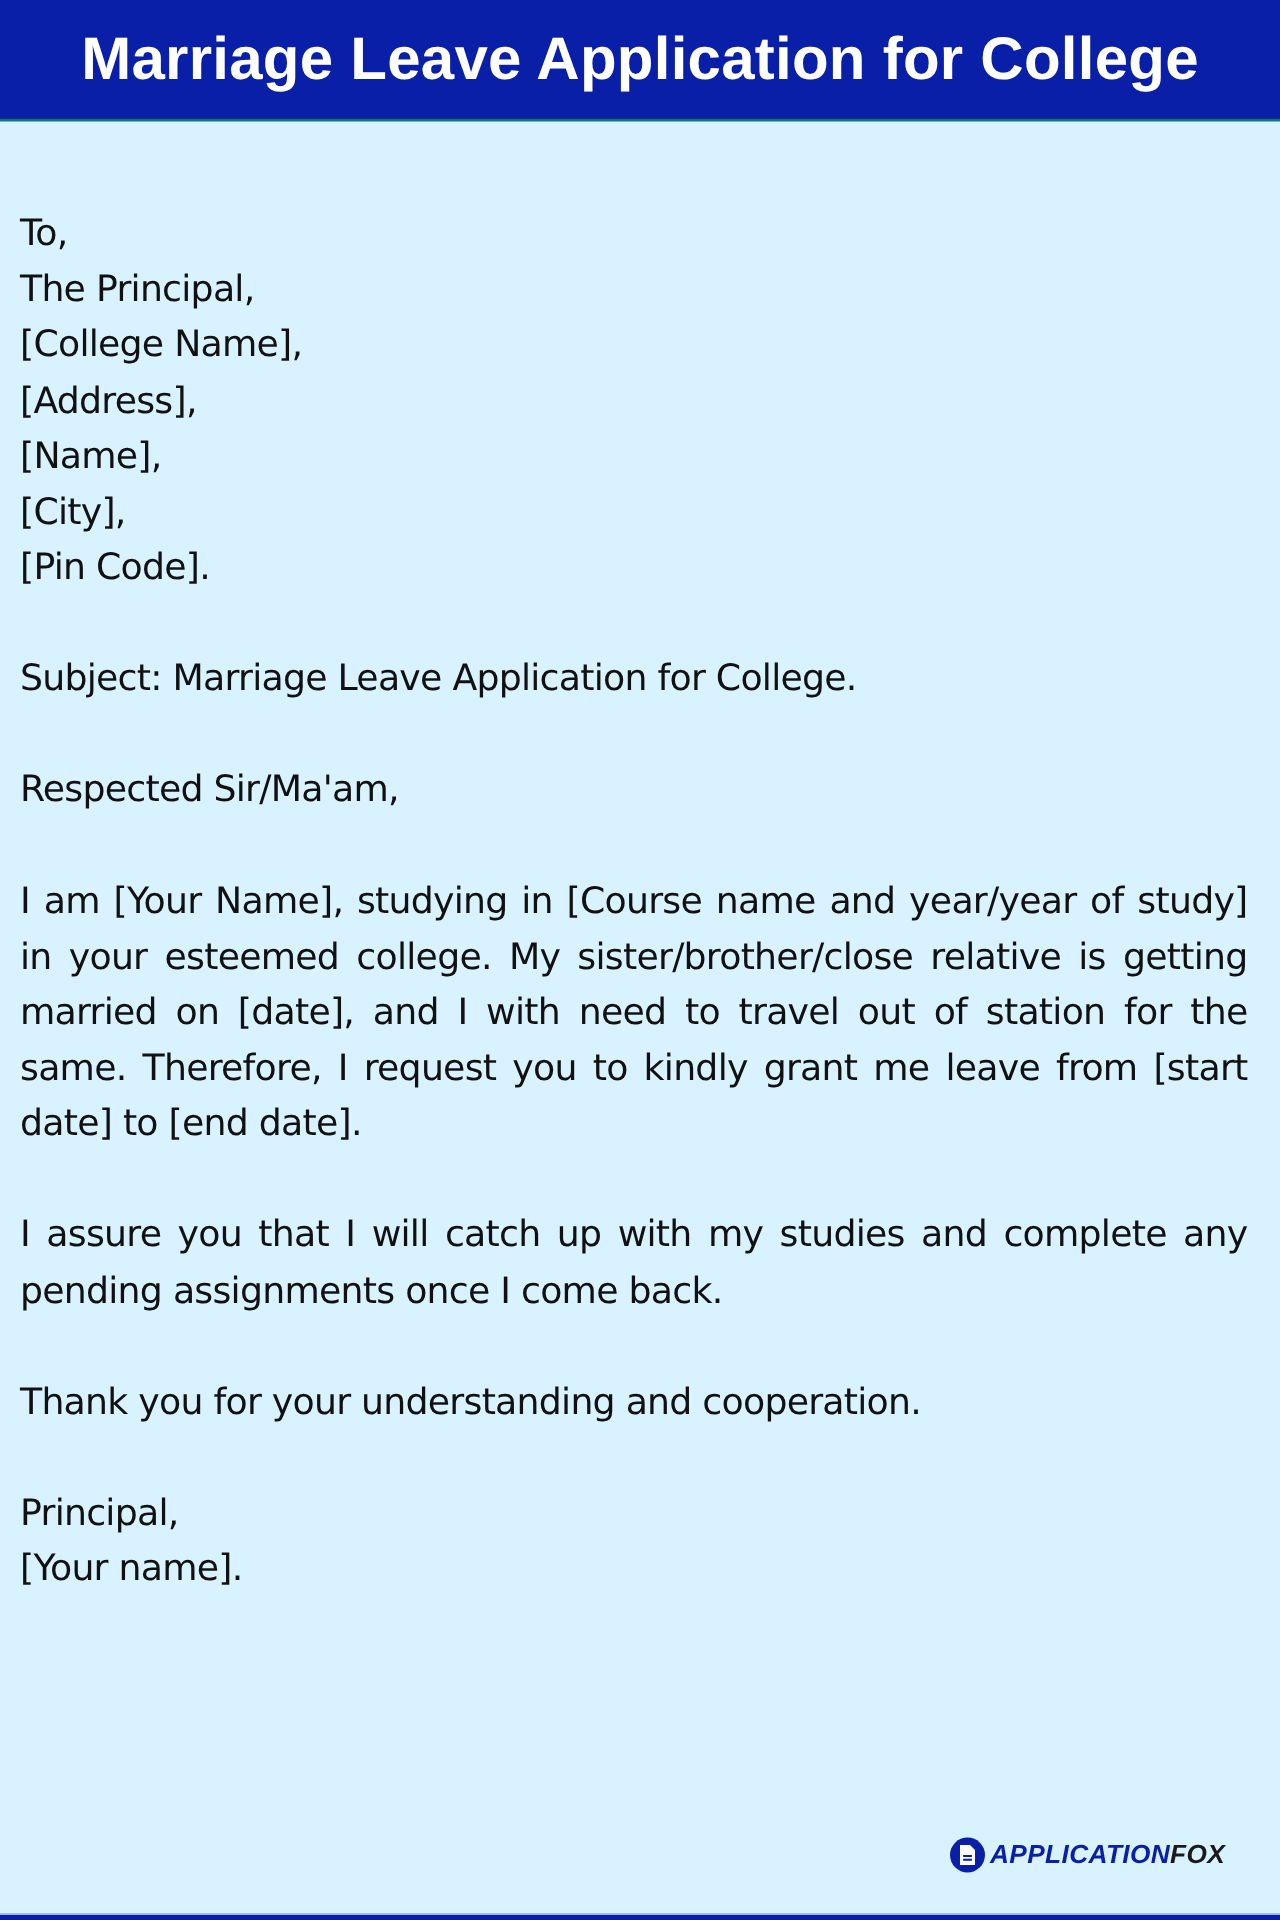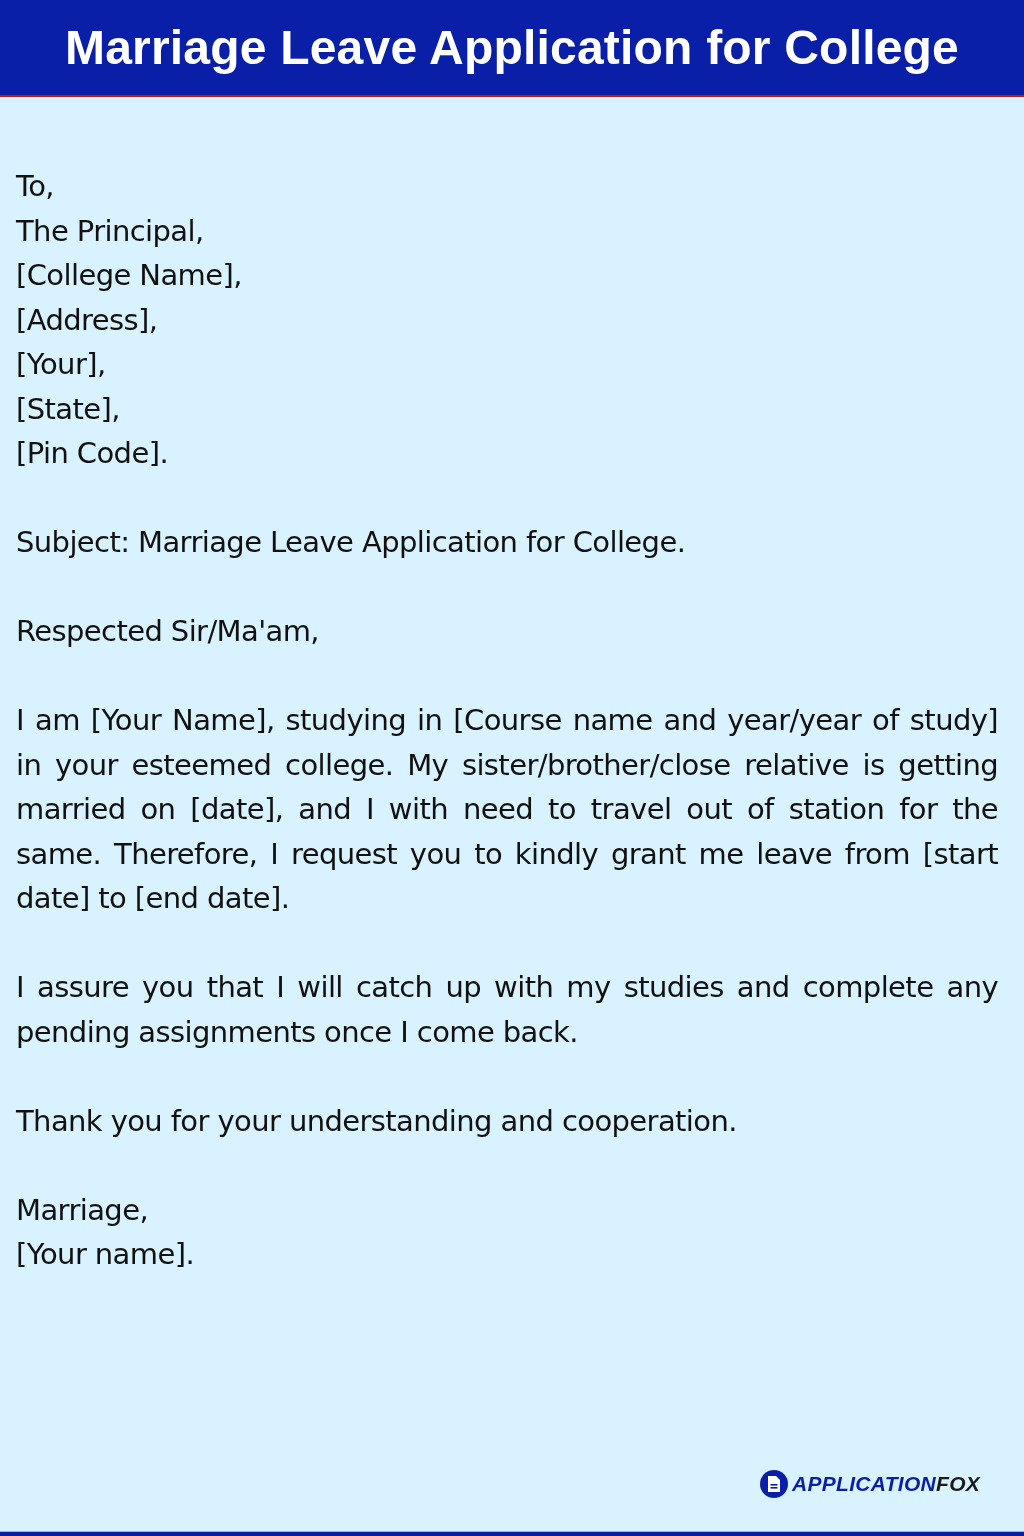--- a/index.html
+++ b/index.html
@@ -14,21 +14,21 @@
       overflow: hidden;
       font-family: "Liberation Sans", sans-serif;
       color: #111111;
     }
     .header {
       position: absolute;
       left: 0; top: 0;
       width: 1024px;
       height: 97px;
       background: #0a1fa8;
-      border-bottom: 2px solid #b91c1c;
+      border-bottom: 2px solid #0f766e;
       display: flex;
       align-items: center;
       justify-content: center;
       box-sizing: border-box;
     }
     .header h1 {
       margin: 0;
       color: #ffffff;
       font-family: "Liberation Sans", sans-serif;
       font-weight: bold;
@@ -91,36 +91,36 @@
 <div class="header">
   <h1>Marriage Leave Application for College</h1>
 </div>
 
 <div class="letter">
   <div>
     <span class="line">To,</span>
     <span class="line">The Principal,</span>
     <span class="line">[College Name],</span>
     <span class="line">[Address],</span>
-    <span class="line">[Your],</span>
-    <span class="line">[State],</span>
+    <span class="line">[Name],</span>
+    <span class="line">[City],</span>
     <span class="line">[Pin Code].</span>
   </div>
   <div class="gap"></div>
   <span class="line">Subject: Marriage Leave Application for College.</span>
   <div class="gap"></div>
   <span class="line">Respected Sir/Ma'am,</span>
   <div class="gap"></div>
   <div class="para">I am [Your Name], studying in [Course name and year/year of study] in your esteemed college. My sister/brother/close relative is getting married on [date], and I with need to travel out of station for the same. Therefore, I request you to kindly grant me leave from [start date] to [end date].</div>
   <div class="gap"></div>
   <div class="para">I assure you that I will catch up with my studies and complete any pending assignments once I come back.</div>
   <div class="gap"></div>
   <div class="para">Thank you for your understanding and cooperation.</div>
   <div class="gap"></div>
-  <span class="line">Marriage,</span>
+  <span class="line">Principal,</span>
   <span class="line">[Your name].</span>
 </div>
 
 <div class="logo">
   <span class="logo-icon">
     <svg width="16" height="18" viewBox="0 0 16 18">
       <path d="M2 1 H10 L14 5 V17 H2 Z" fill="#ffffff"></path>
       <rect x="4.5" y="9" width="7" height="1.6" fill="#0a1fa8"></rect>
       <rect x="4.5" y="12" width="7" height="1.6" fill="#0a1fa8"></rect>
     </svg>

